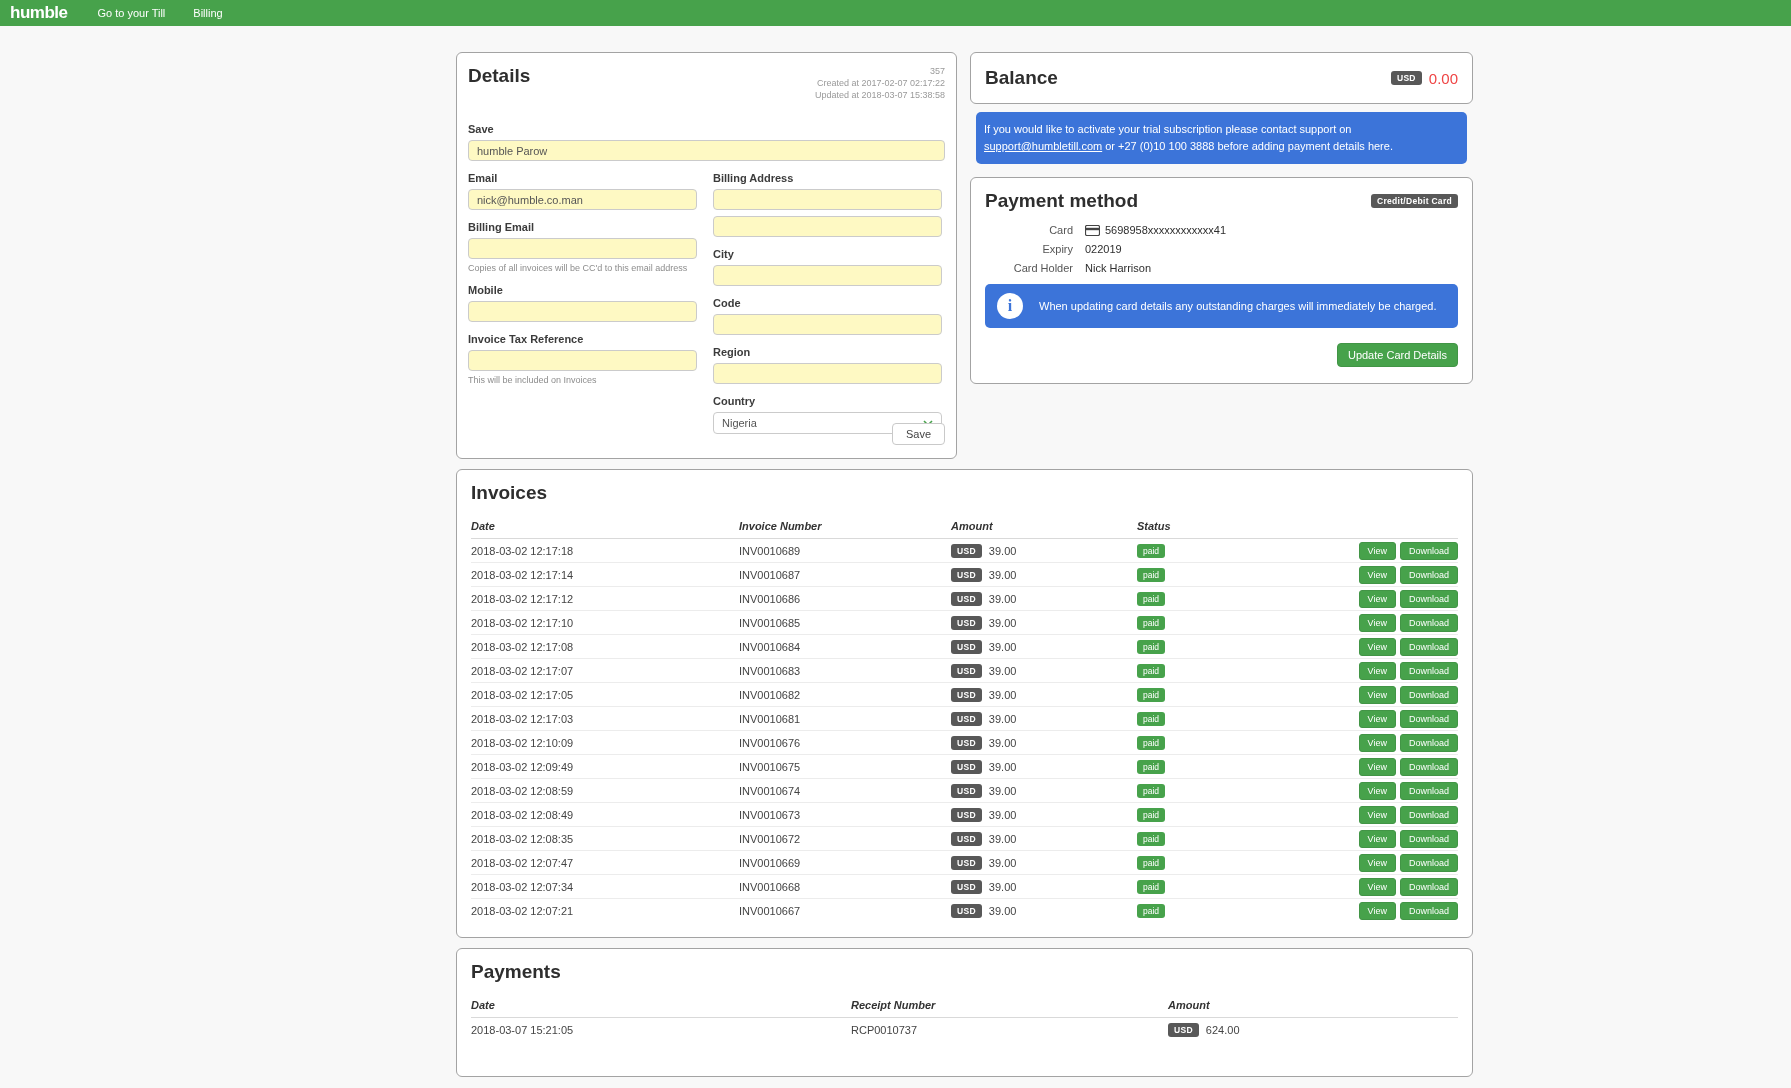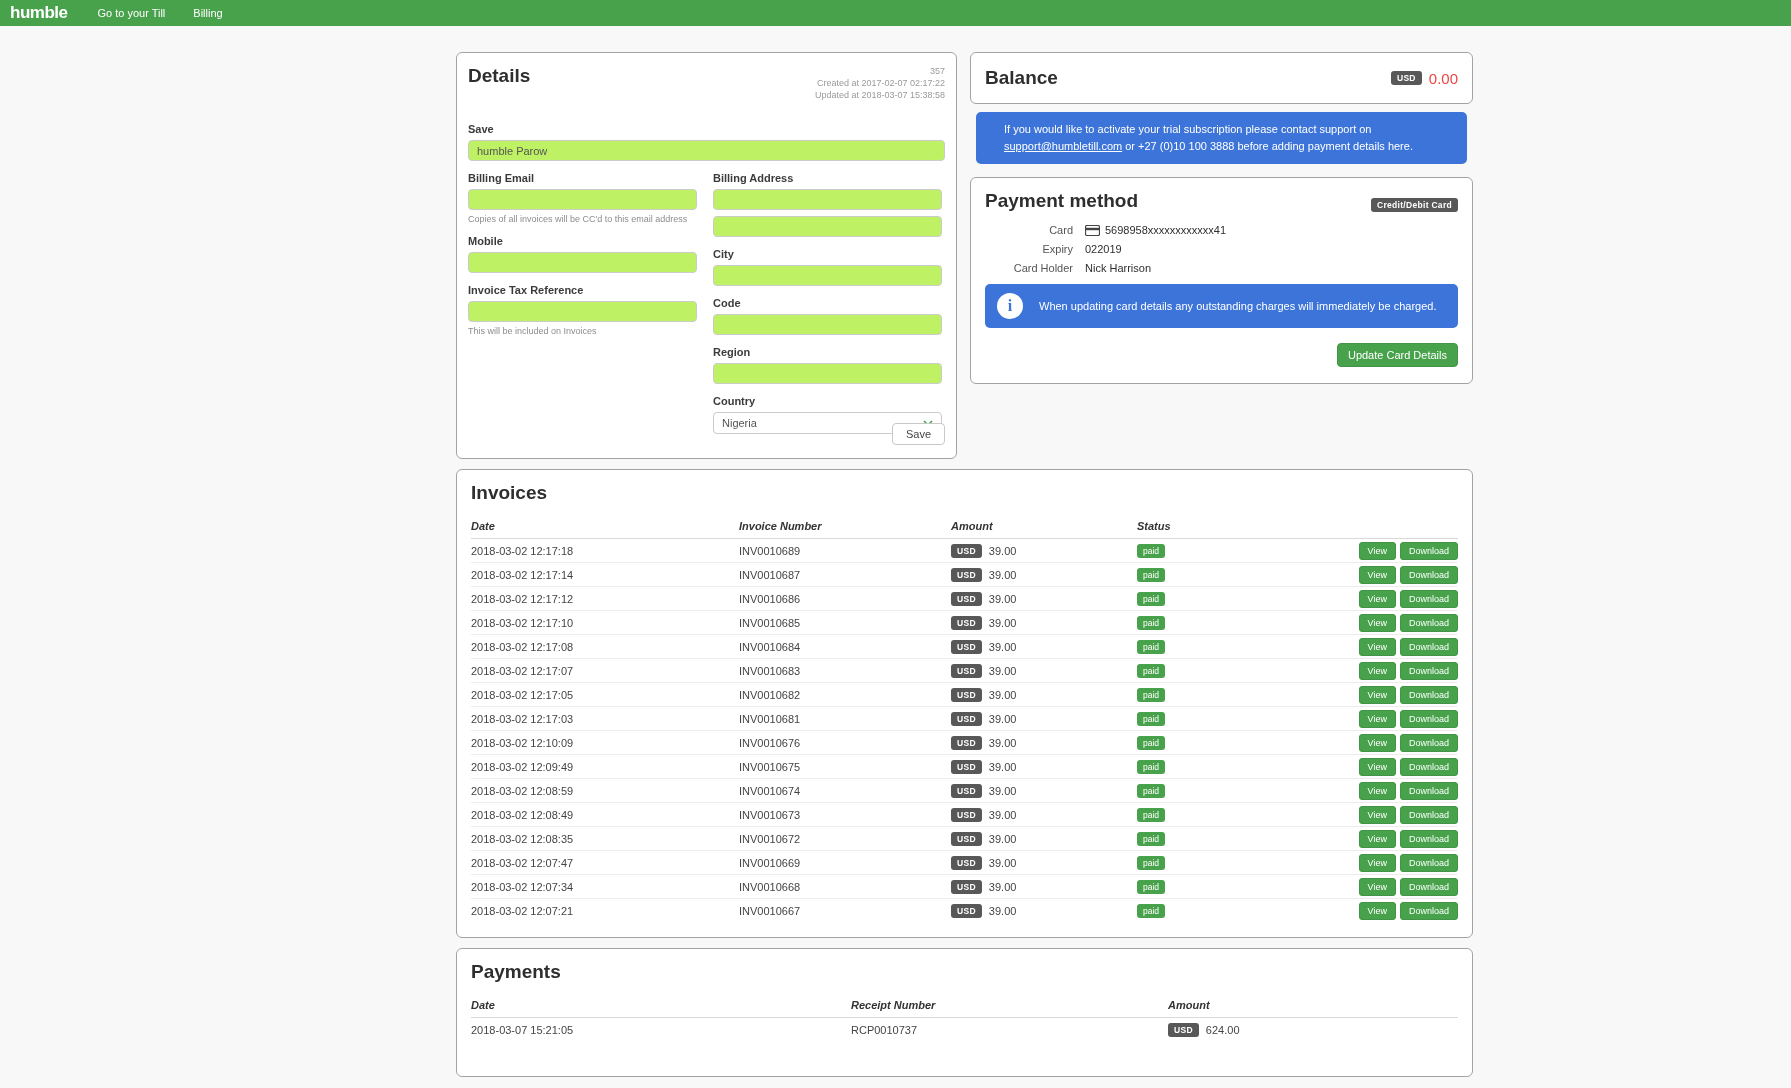--- a/index.html
+++ b/index.html
@@ -27,21 +27,21 @@
   .card-title { font-size:19px; font-weight:600; color:#2e2e2e; }
 
   
   .details-card { width:501px; min-height:397px; padding:12px 11px 13px 11px; position:relative; }
   .details-head { display:flex; justify-content:space-between; align-items:flex-start; margin-bottom:22px; }
   .details-meta { text-align:right; font-size:9px; color:#9a9a9a; line-height:1.35; }
   .field { margin-bottom:11px; }
   .field label { display:block; font-size:11px; font-weight:600; color:#3b3b3b; margin-bottom:5px; }
   .field input[type=text] {
     width:100%; height:21px; border:1px solid #cbcbcb; border-radius:4px;
-    padding:4px 8px; font-size:11px; color:#555; background:#bef264;
+    padding:4px 8px; font-size:11px; color:#555; background:#fef9c3;
     font-family:"Liberation Sans", sans-serif;
   }
   .helper { font-size:9px; color:#8d8d8d; margin-top:4px; }
   .form-cols { display:flex; gap:16px; }
   .form-col { width:229px; }
   .addr-line2 { margin-top:6px; }
   .select {
     width:100%; height:22px; border:1px solid #cbcbcb; border-radius:4px;
     display:flex; align-items:center; justify-content:space-between;
     padding:0 8px; font-size:11px; color:#555; background:#fff; cursor:pointer;
@@ -58,26 +58,26 @@
   .right-col { width:503px; }
   .balance-card { height:52px; padding:0 14px; display:flex; align-items:center; justify-content:space-between; }
   .balance-right { display:flex; align-items:center; gap:7px; }
   .badge-dark {
     background:#585858; color:#fff; font-size:8.5px; font-weight:bold;
     border-radius:3px; padding:2px 6px; letter-spacing:0.3px;
   }
   .balance-amount { font-size:15px; color:#ef4444; }
   .alert-blue {
     background:#3c74d9; color:#fff; border-radius:5px;
-    margin:8px 6px 13px 6px; padding:9px 28px; font-size:11px; line-height:1.55;
+    margin:8px 6px 13px 6px; padding:9px 8px; font-size:11px; line-height:1.55;
   }
   .alert-blue a { color:#fff; text-decoration:underline; }
 
   .payment-card { padding:12px 14px 16px 14px; }
-  .payment-head { display:flex; justify-content:space-between; align-items:flex-end; margin-bottom:12px; }
+  .payment-head { display:flex; justify-content:space-between; align-items:center; margin-bottom:12px; }
   .def-row { display:flex; margin-bottom:7px; align-items:center; }
   .def-label { width:88px; text-align:right; color:#555; font-size:11px; margin-right:12px; }
   .def-value { font-size:11px; color:#2e2e2e; display:flex; align-items:center; gap:5px; }
   .cc-icon { width:15px; height:11px; }
   .inner-alert {
     background:#3c74d9; color:#fff; border-radius:5px; margin-top:10px;
     padding:8px 12px; display:flex; align-items:center; gap:16px; min-height:44px;
   }
   .info-circle {
     width:26px; height:26px; border-radius:50%; background:#fff; color:#3c74d9;
@@ -138,20 +138,24 @@
       </div>
 
       <div class="field">
         <label>Save</label>
         <input type="text" value="humble Parow" style="">
       </div>
 
       <div class="form-cols">
         <div class="form-col">
           <div class="field">
+            <label>Email</label>
+            <input type="text" value="nick@humble.co.man" style="">
+          </div>
+          <div class="field">
             <label>Billing Email</label>
             <input type="text" value="" style="">
             <div class="helper">Copies of all invoices will be CC'd to this email address</div>
           </div>
           <div class="field">
             <label>Mobile</label>
             <input type="text" value="" style="">
           </div>
           <div class="field">
             <label>Invoice Tax Reference</label>

